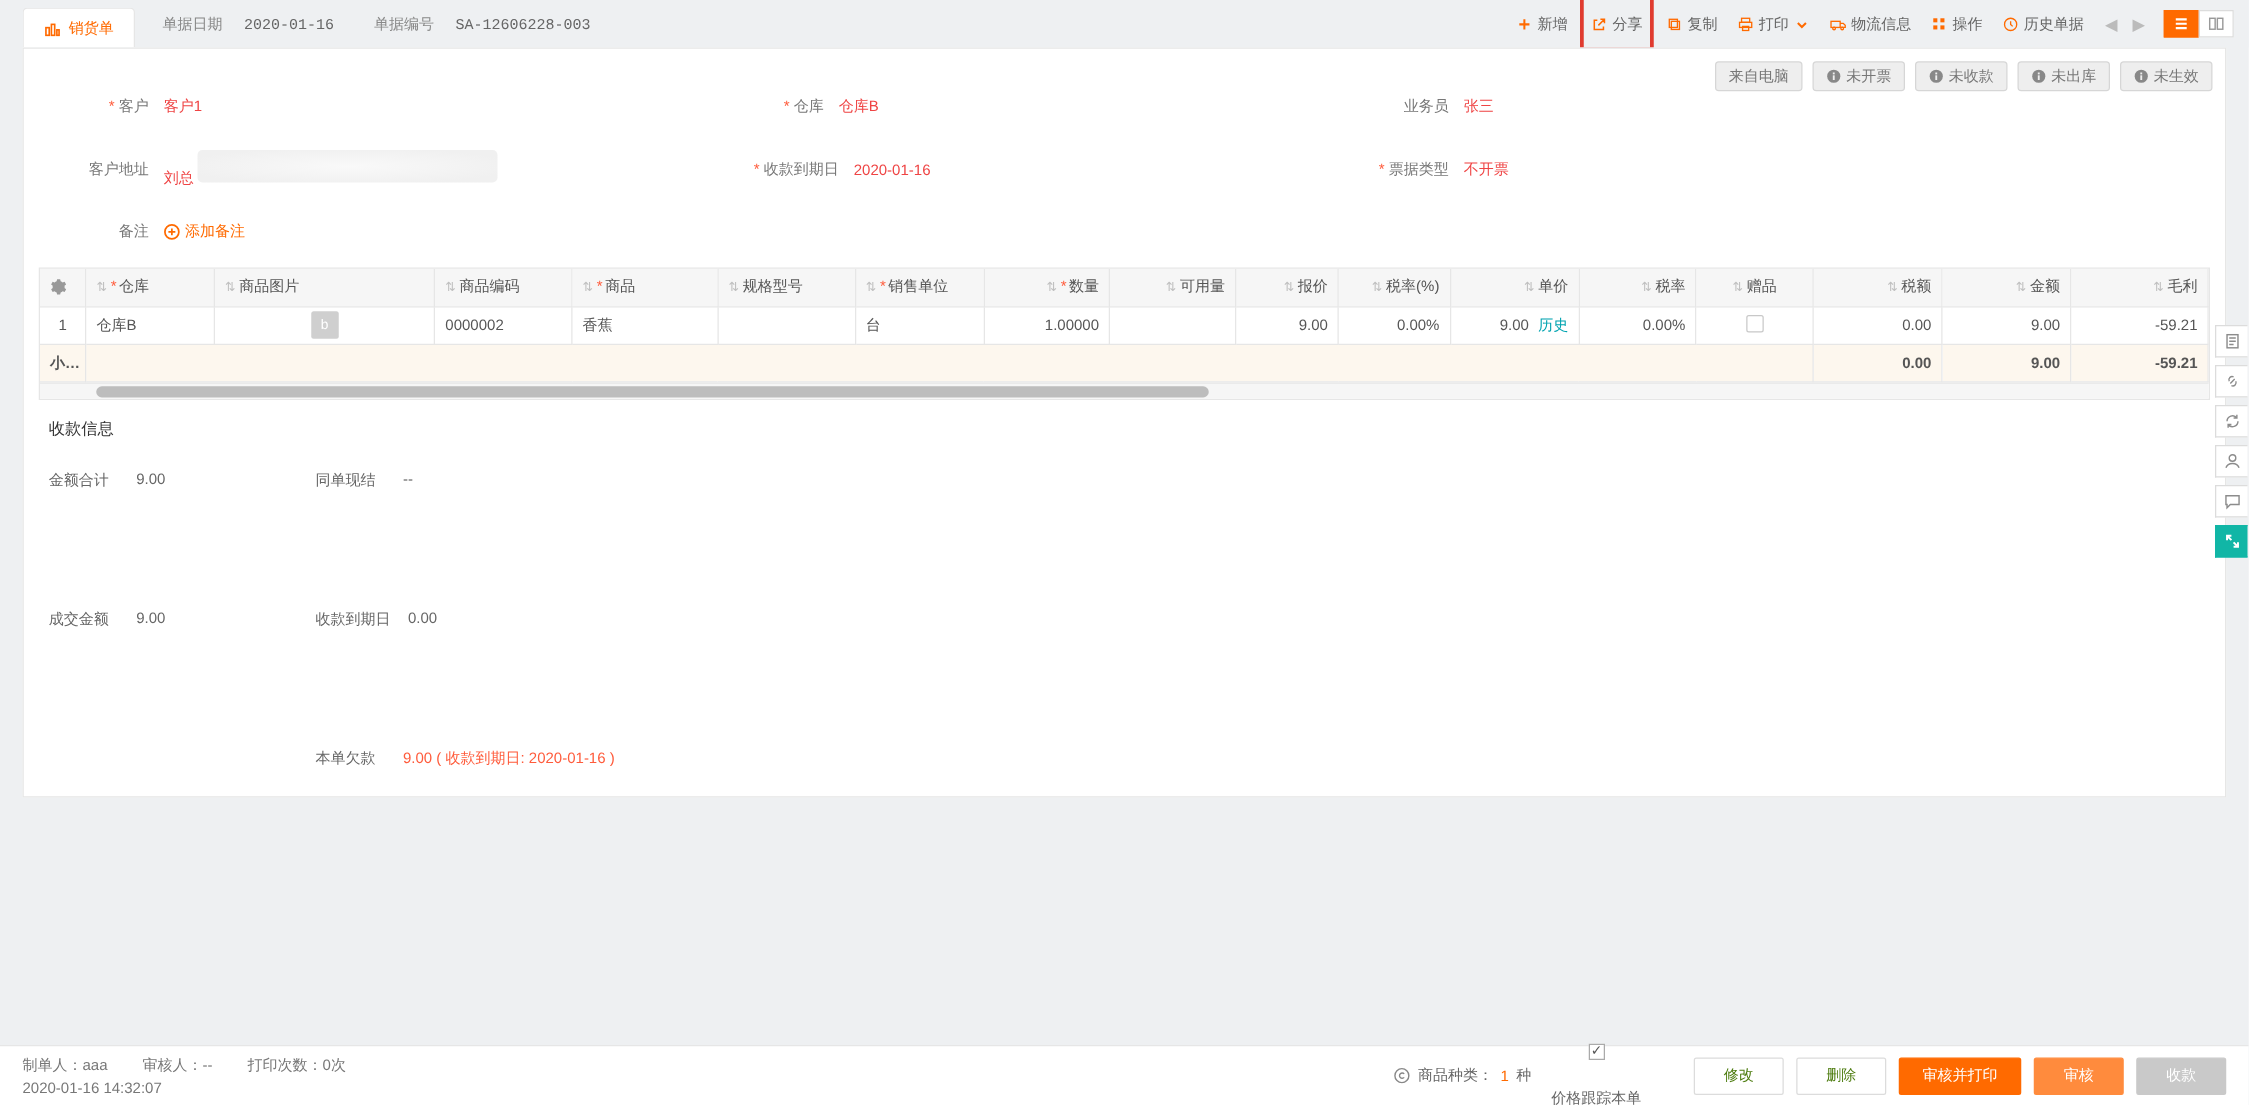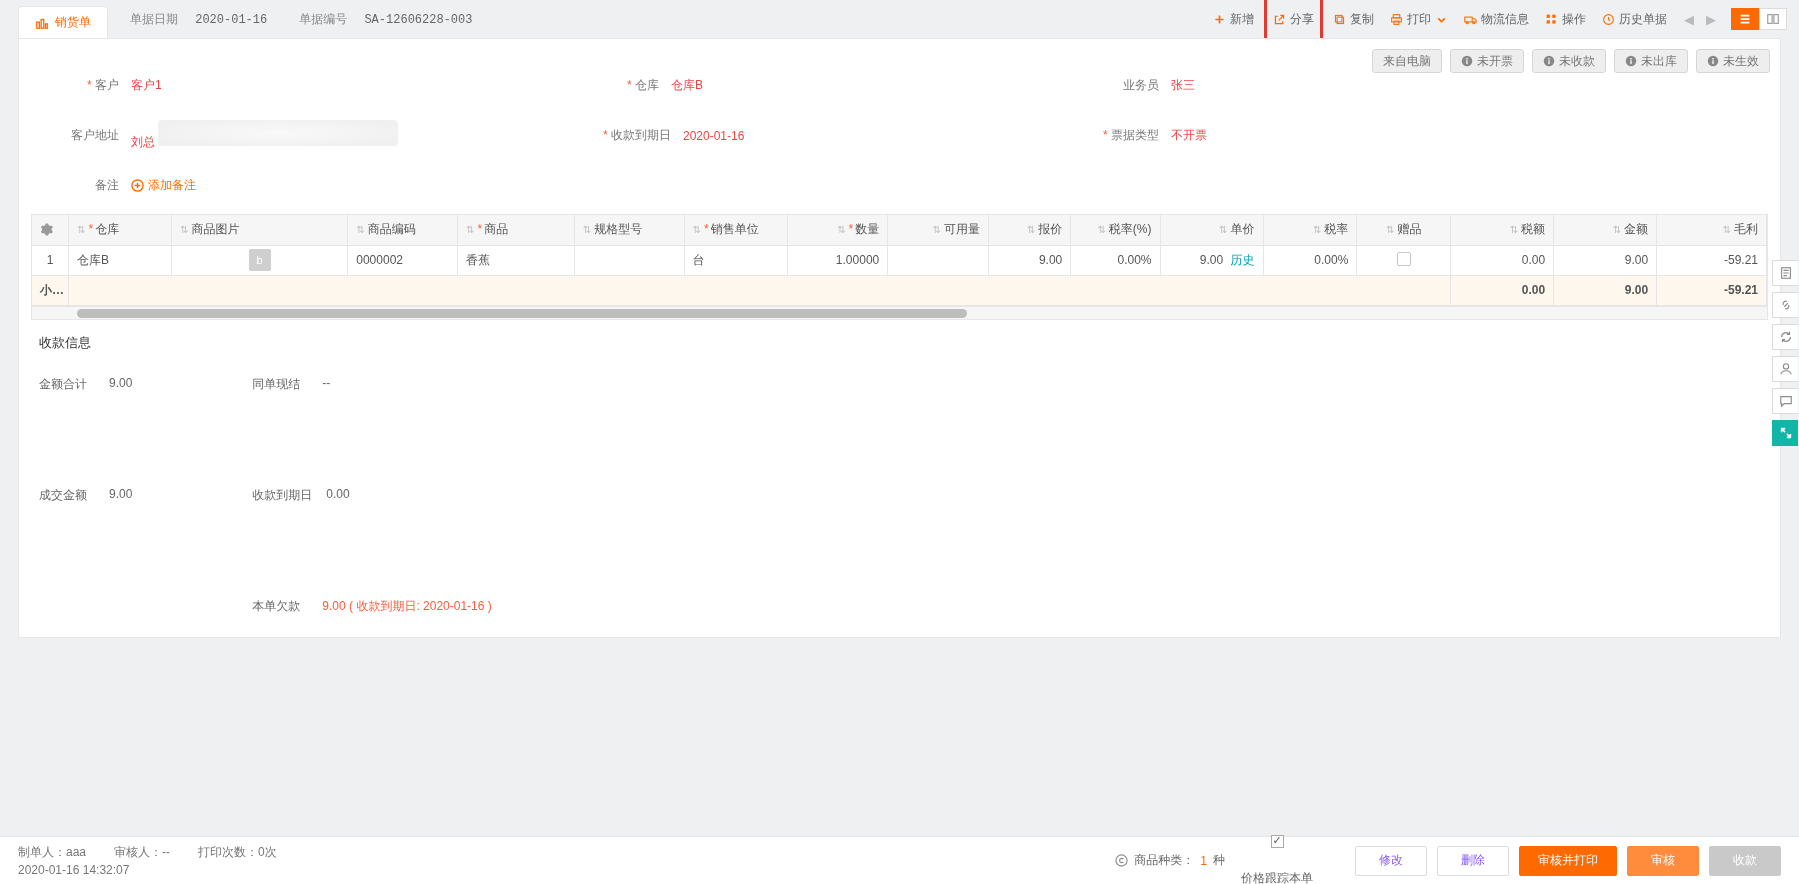--- a/index.html
+++ b/index.html
@@ -200,21 +200,21 @@
   .fleft .row1{display:flex;gap:28px;}
   .fmid{margin-left:auto;display:flex;align-items:center;gap:16px;color:#666;}
   .fmid .kinds{display:flex;align-items:center;gap:6px;}
   .fmid .kinds .num{color:var(--orange);}
   .chk2{width:13px;height:13px;border:1px solid #aaa;background:#fff;display:inline-block;position:relative;}
   .chk2.checked::after{content:"✓";position:absolute;top:-2px;left:1px;color:#555;font-size:11px;}
   .fbtns{display:flex;gap:10px;margin-left:18px;}
   .btn{
     min-width:72px;height:30px;border:1px solid var(--border2);background:#fff;
     display:flex;align-items:center;justify-content:center;padding:0 18px;cursor:pointer;
-    color:#8b5cf6;border-radius:2px;
+    color:#4d7c0f;border-radius:2px;
   }
   .btn.primary{background:var(--orange);border-color:var(--orange);color:#fff;}
   .btn.primary-soft{background:var(--orange2);border-color:var(--orange2);color:#fff;}
   .btn.disabled{background:#c9c9c9;border-color:#c9c9c9;color:#fff;cursor:not-allowed;}
 </style>
 </head>
 <body>
 
 <div class="topbar">
   <div class="tab">

